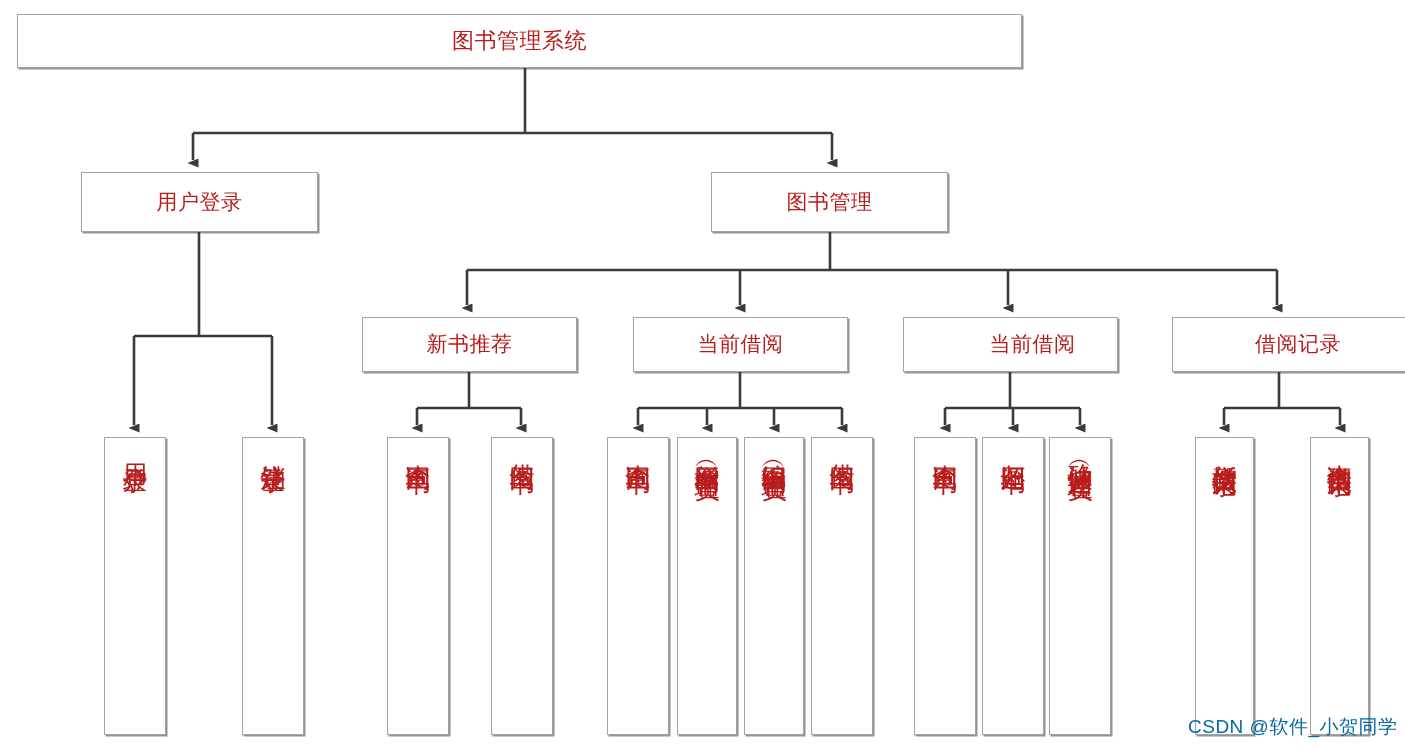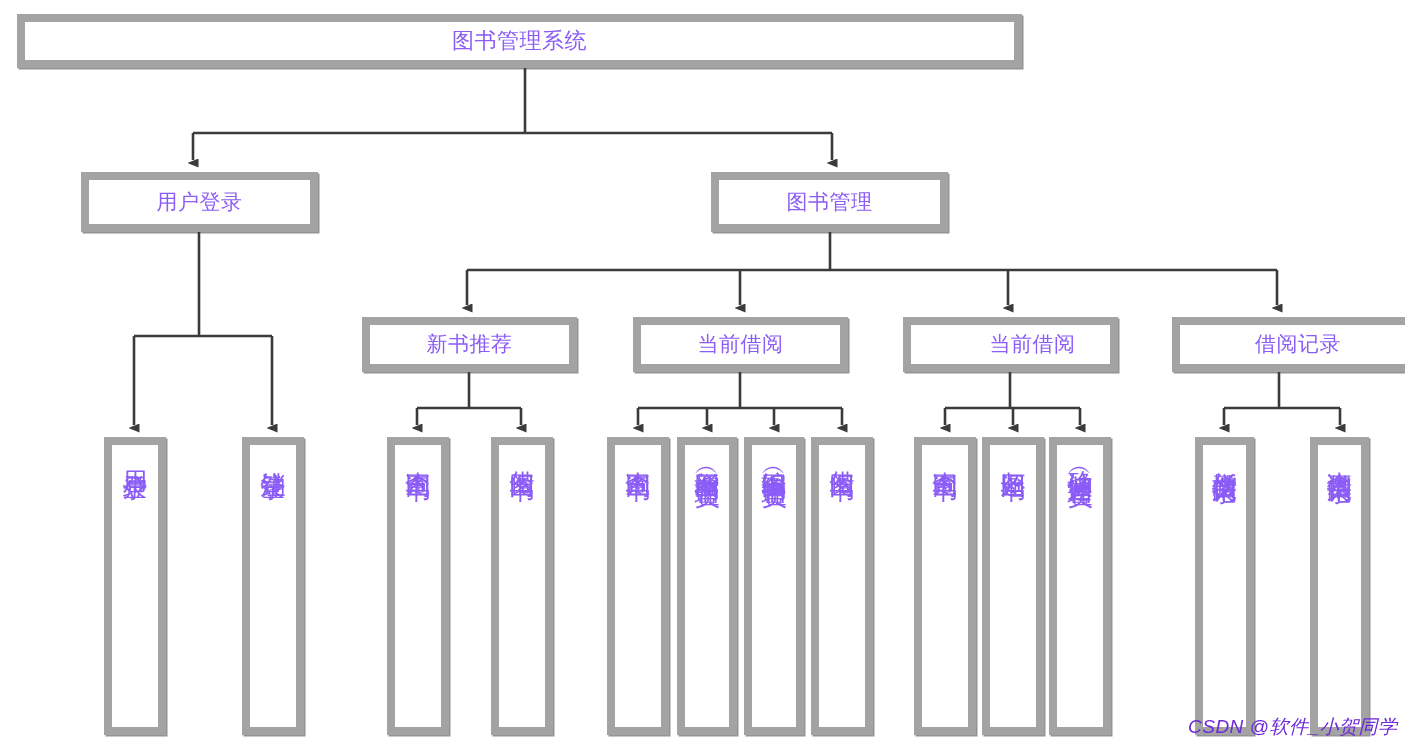--- a/index.html
+++ b/index.html
@@ -21,26 +21,26 @@
     position: absolute;
     left: 0;
     top: 0;
     width: 1405px;
     height: 747px;
     pointer-events: none;
   }
   .node {
     position: absolute;
     box-sizing: border-box;
-    border: 8px solid #a3a3a3;
+    border: 1px solid #a3a3a3;
     background: #ffffff;
     display: flex;
     align-items: center;
     justify-content: center;
-    color: #8b5cf6;
+    color: #b91c1c;
     box-shadow: 1.5px 1.5px 0 rgba(60,60,60,0.55);
   }
   .node .lbl {
     display: block;
     text-align: center;
     line-height: 1.18;
     letter-spacing: 0.5px;
   }
   
   .node.h .lbl {
@@ -61,25 +61,24 @@
     font-size: 25px;
     line-height: 1.0;
     letter-spacing: 2px;
     white-space: nowrap;
   }
   #watermark {
     position: absolute;
     left: 1188px;
     top: 714px;
     font-size: 19px;
-    color: #6d28d9;
+    color: #0369a1;
     white-space: nowrap;
     letter-spacing: 0.5px;
     font-family: "Liberation Sans", "DejaVu Sans", sans-serif;
-    font-style: italic;
   }
 </style>
 </head>
 <body>
 
 <div id="canvas">
 
   <svg id="edges" viewBox="0 0 1405 747" width="1405" height="747">
     <defs>
       <marker id="arrow" markerWidth="9" markerHeight="11" refX="1.5" refY="5.5" orient="auto" markerUnits="userSpaceOnUse">

